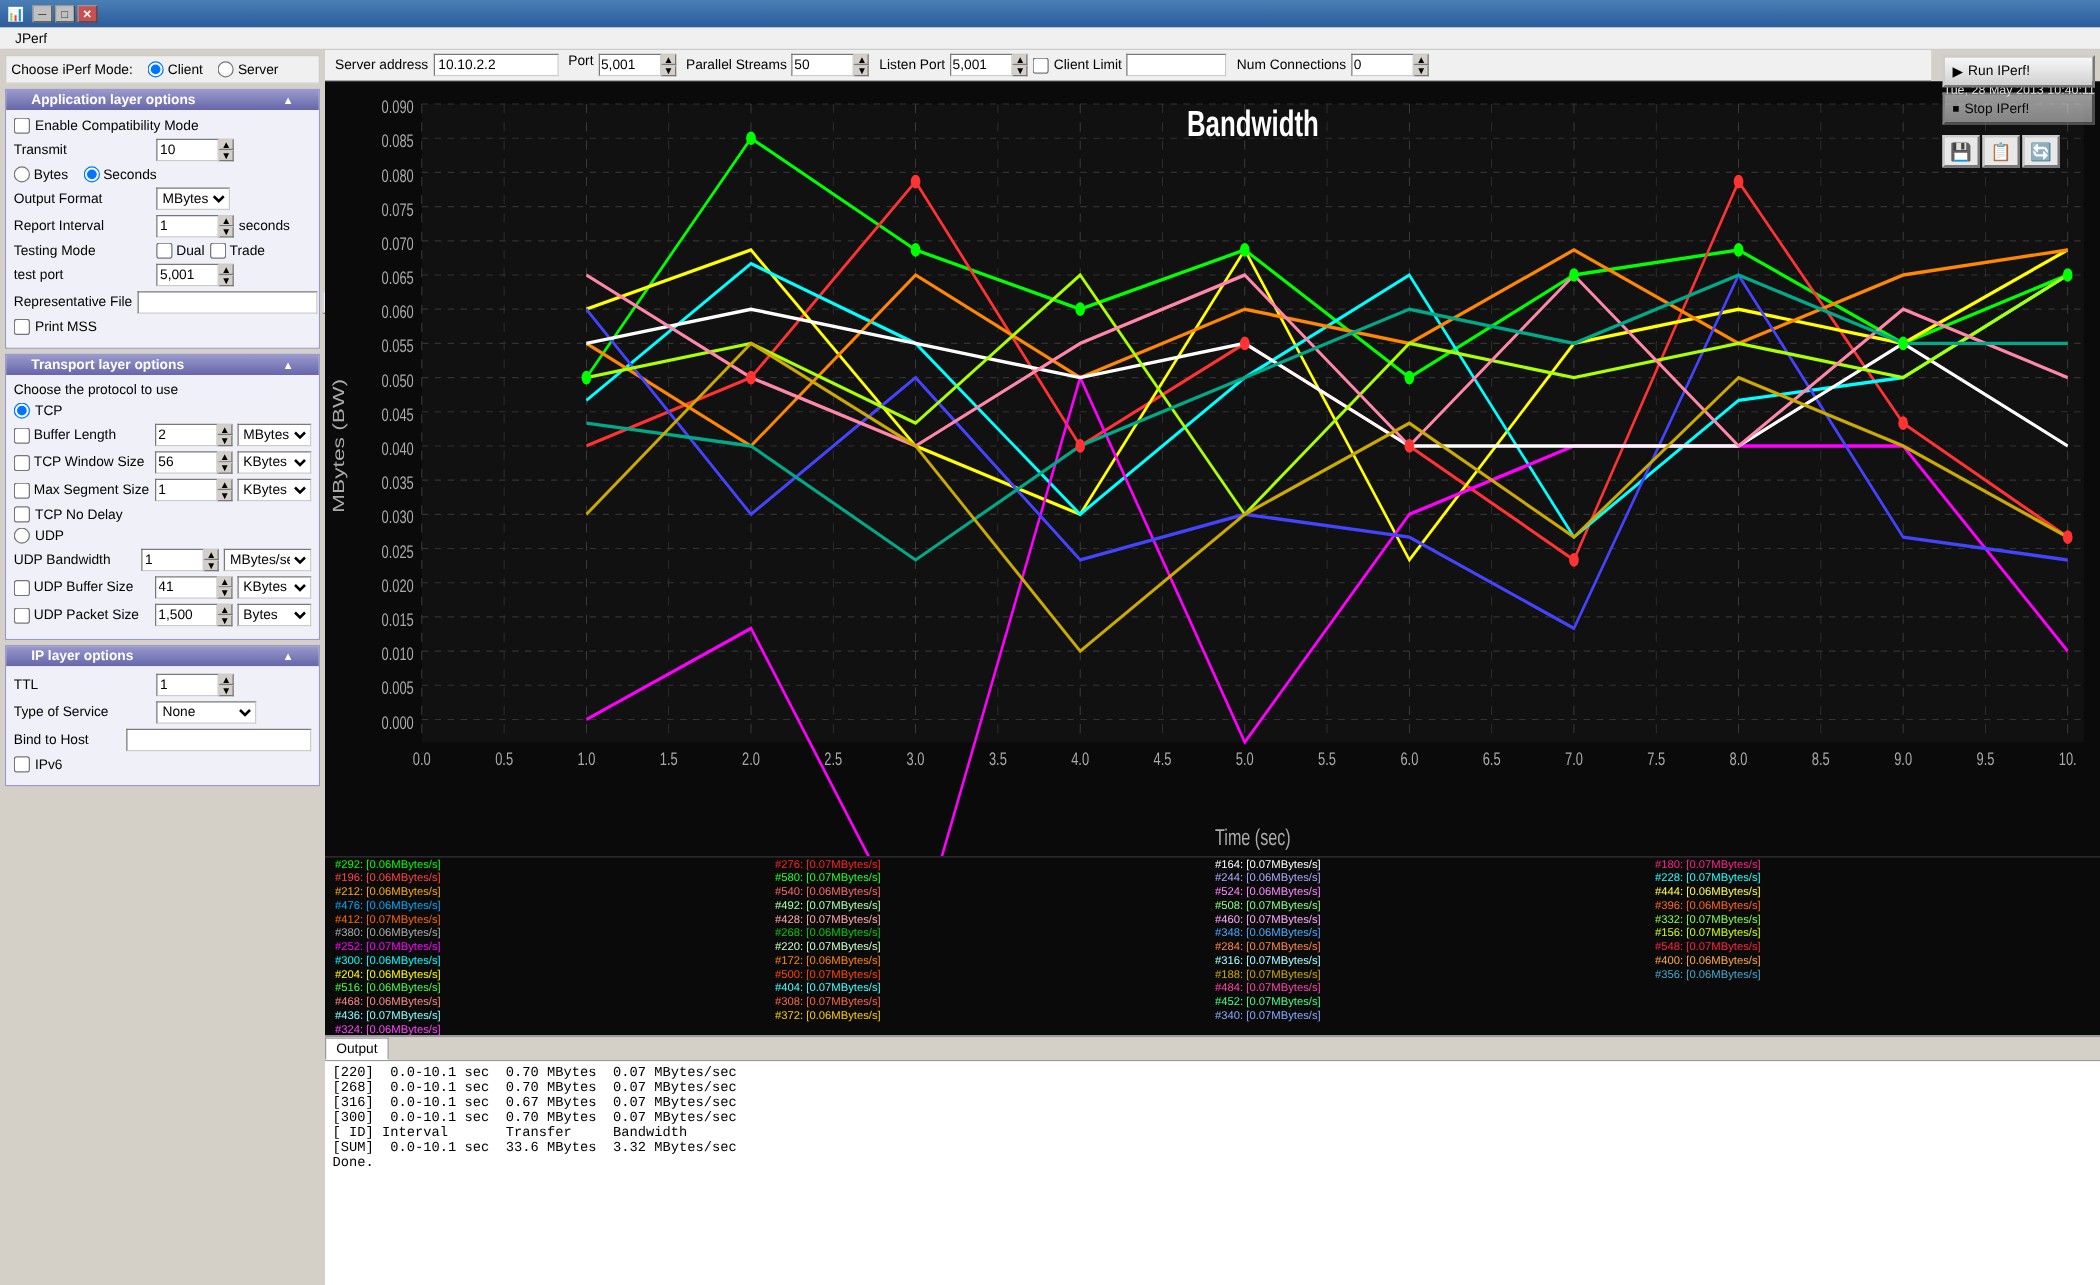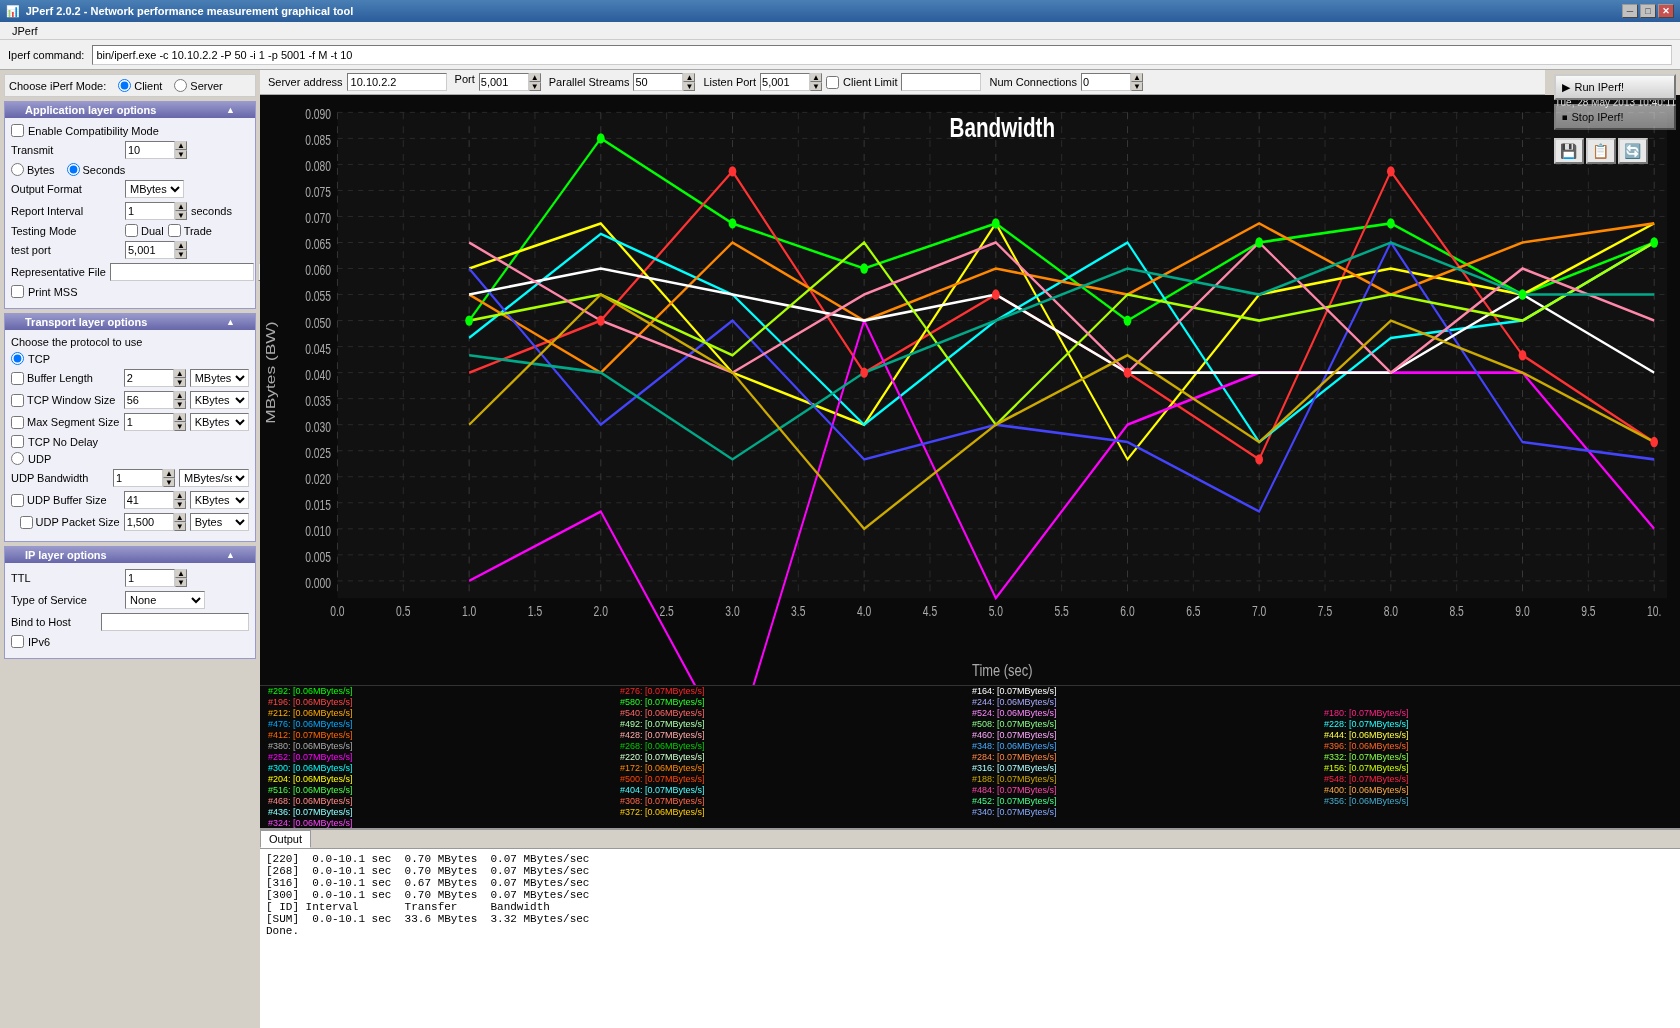--- a/index.html
+++ b/index.html
@@ -79,38 +79,33 @@
     
     .numeric-input-container { display: flex; align-items: center; }
     .spin-arrows { display: flex; flex-direction: column; width: 12px; }
     .spin-arrow { height: 9px; width: 12px; font-size: 8px; display: flex; align-items: center; justify-content: center; background: #d4d0c8; border: 1px outset #ccc; cursor: pointer; line-height: 1; }
   </style>
 </head>
 <body>
 
 <div id="title-bar">
   <span style="margin-right:6px;">📊</span>
-  <span class="title-text">JPerf 2.0.2 - Network performance measurement graphical tool</span>
   <div class="win-controls">
     <div class="win-btn">─</div>
     <div class="win-btn">□</div>
     <div class="win-btn close">✕</div>
   </div>
 </div>
 
 <div id="menu-bar">
   <div class="menu-item">JPerf</div>
 </div>
 
 <div id="main-container">
 
-  <div id="toolbar">
-    <span class="toolbar-label">Iperf command:</span>
-    <input type="text" class="toolbar-input" id="cmd-input" value="bin/iperf.exe -c 10.10.2.2 -P 50 -i 1 -p 5001 -f M -t 10" style="">
-  </div>
 
   <div id="content">
 
     <div id="left-panel">
 
       <div style="padding: 4px; background: #f0f0f0; border: 1px solid #ccc; display:flex; align-items:center; gap:12px;">
         <span style="font-size:11px;">Choose iPerf Mode:</span>
         <label class="radio-label">
           <input type="radio" name="mode" checked="" style="">
           <span>Client</span>
@@ -312,21 +307,21 @@
                 <div class="spin-arrow">▲</div>
                 <div class="spin-arrow">▼</div>
               </div>
             </div>
             <select style="width:60px;height:18px;font-size:11px;">
               <option>KBytes</option><option>MBytes</option><option>Bytes</option>
             </select>
           </div>
 
           <div class="form-row">
-            <label style="width:110px;display:flex;align-items:center;gap:3px;justify-content:flex-end;">
+            <label style="width:110px;display:flex;align-items:center;gap:3px;">
               <input type="checkbox" style="">
               <span>UDP Packet Size</span>
             </label>
             <div class="numeric-input-container">
               <input type="text" class="spin-input" value="1,500" style="">
               <div class="spin-arrows">
                 <div class="spin-arrow">▲</div>
                 <div class="spin-arrow">▼</div>
               </div>
             </div>
@@ -626,21 +621,21 @@
               <span style="color:#88ff88;font-size:9px;">#508: [0.07MBytes/s]</span>
               <span style="color:#ffaaff;font-size:9px;">#460: [0.07MBytes/s]</span>
               <span style="color:#44aaff;font-size:9px;">#348: [0.06MBytes/s]</span>
               <span style="color:#ff8844;font-size:9px;">#284: [0.07MBytes/s]</span>
               <span style="color:#aaffff;font-size:9px;">#316: [0.07MBytes/s]</span>
               <span style="color:#ccaa00;font-size:9px;">#188: [0.07MBytes/s]</span>
               <span style="color:#ff44aa;font-size:9px;">#484: [0.07MBytes/s]</span>
               <span style="color:#44ff88;font-size:9px;">#452: [0.07MBytes/s]</span>
               <span style="color:#88aaff;font-size:9px;">#340: [0.07MBytes/s]</span>
             </div>
-            <div style="display:flex;flex-direction:column;gap:1px;justify-content:center;">
+            <div style="display:flex;flex-direction:column;gap:1px;">
               <span style="color:#ff2288;font-size:9px;">#180: [0.07MBytes/s]</span>
               <span style="color:#22ffff;font-size:9px;">#228: [0.07MBytes/s]</span>
               <span style="color:#ffff44;font-size:9px;">#444: [0.06MBytes/s]</span>
               <span style="color:#ff6622;font-size:9px;">#396: [0.06MBytes/s]</span>
               <span style="color:#88ff44;font-size:9px;">#332: [0.07MBytes/s]</span>
               <span style="color:#ccff00;font-size:9px;">#156: [0.07MBytes/s]</span>
               <span style="color:#ff2244;font-size:9px;">#548: [0.07MBytes/s]</span>
               <span style="color:#ffaa44;font-size:9px;">#400: [0.06MBytes/s]</span>
               <span style="color:#44aacc;font-size:9px;">#356: [0.06MBytes/s]</span>
             </div>

